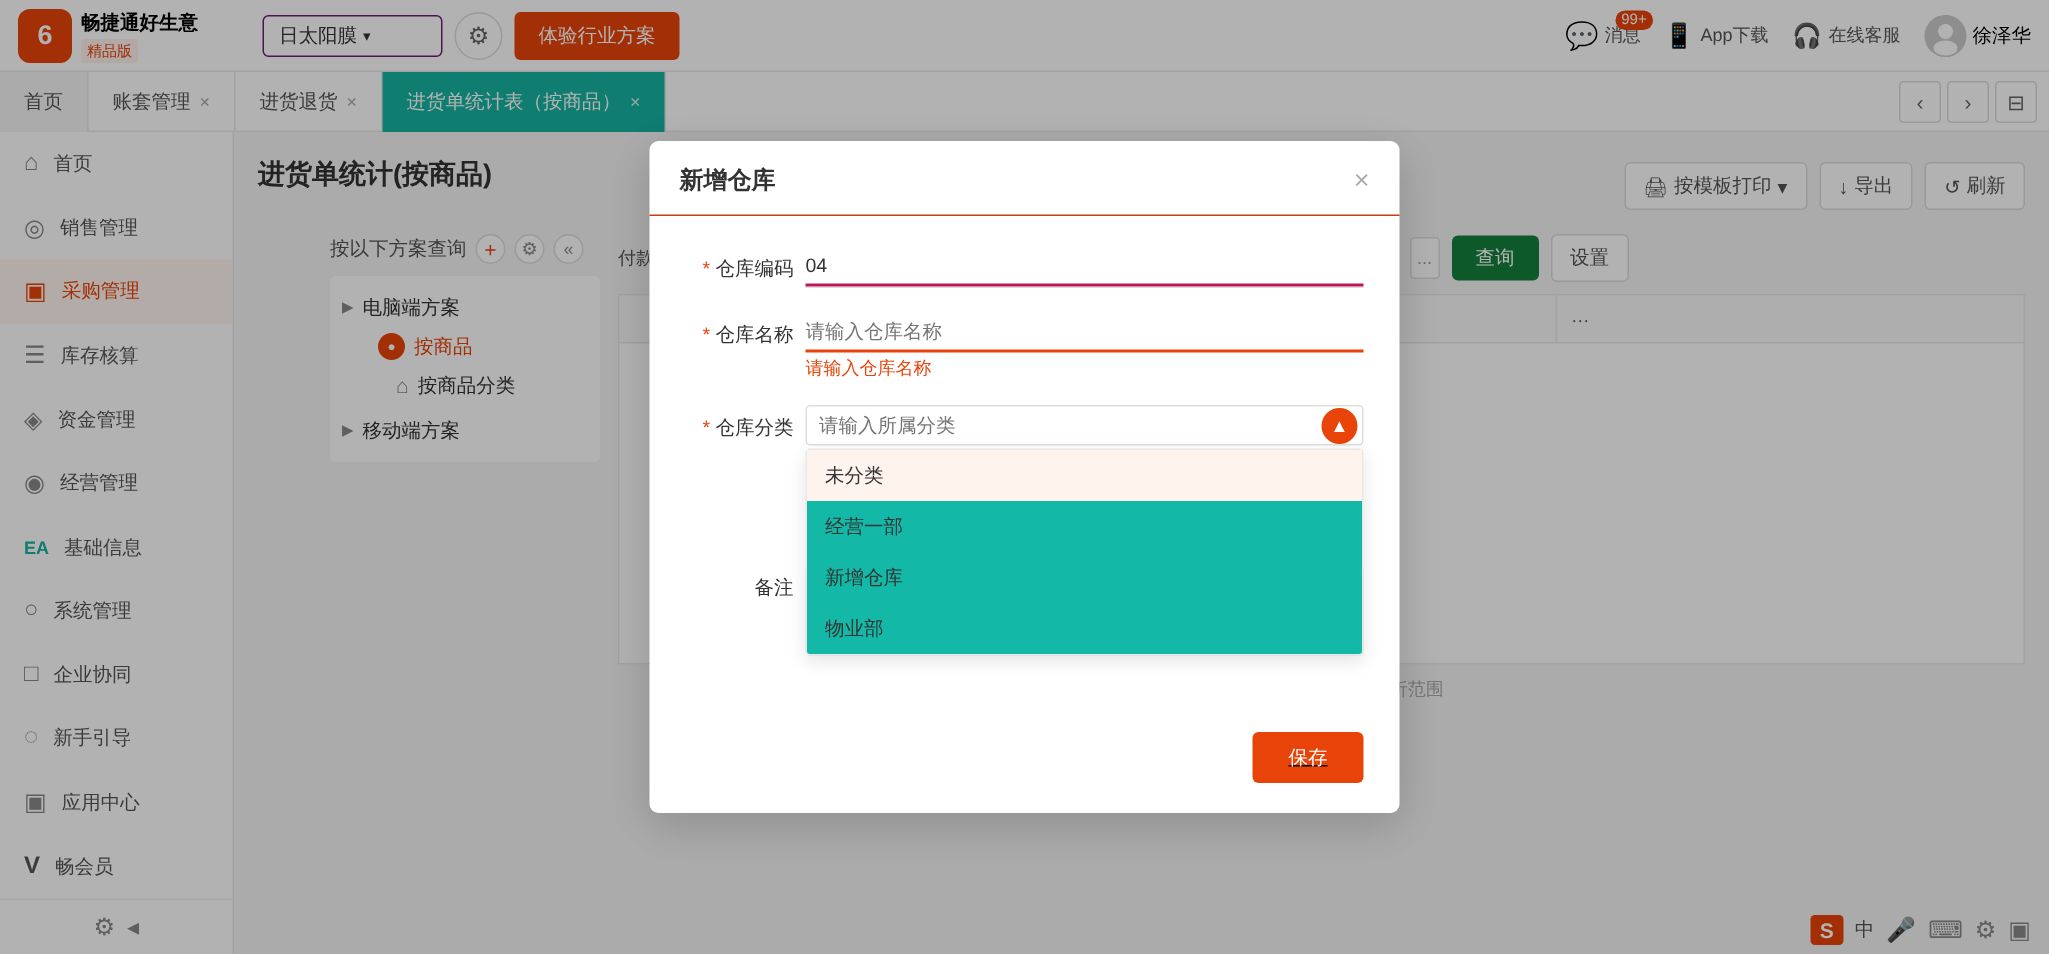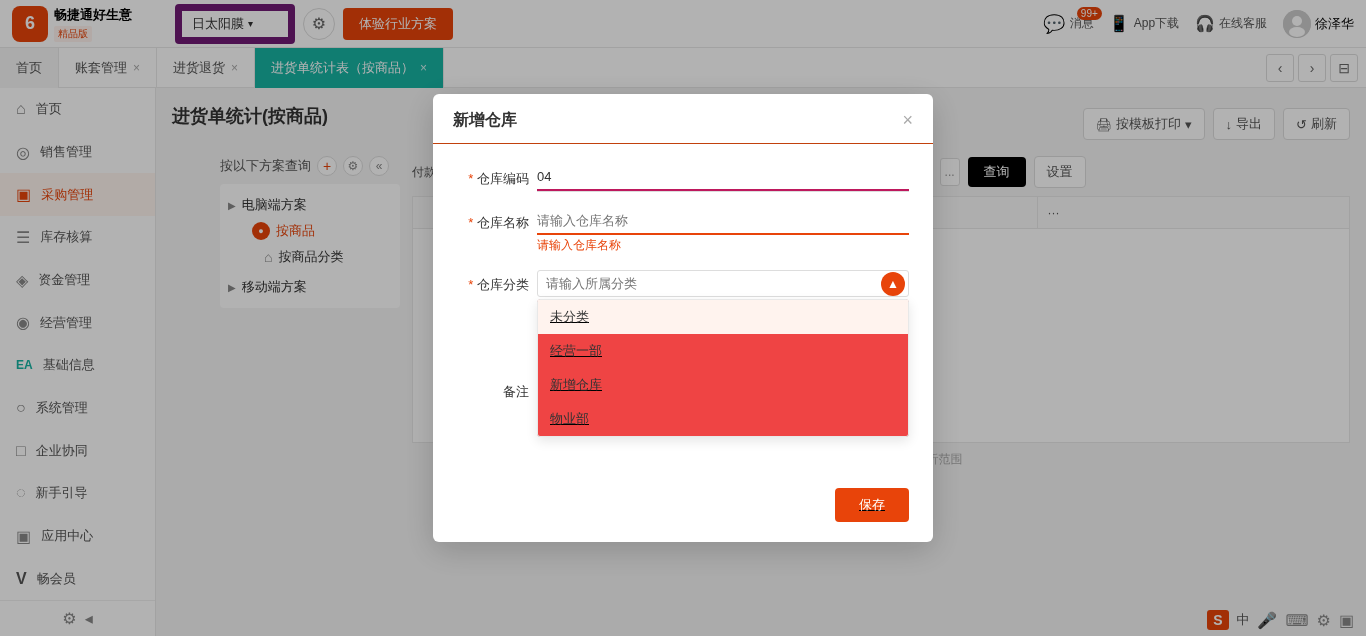--- a/index.html
+++ b/index.html
@@ -26,21 +26,21 @@
       width: 36px; height: 36px;
       background: #e8440a;
       border-radius: 8px;
       display: flex; align-items: center; justify-content: center;
       color: #fff; font-size: 18px; font-weight: bold;
     }
     .logo-badge { font-size: 10px; color: #e8440a; background: #fff3ee; padding: 1px 4px; border-radius: 2px; margin-top: 2px; display: inline-block; }
 
     .store-selector {
       display: flex; align-items: center; gap: 4px;
-      border: 7px solid #701a75; border-radius: 4px;
+      border: 1px solid #701a75; border-radius: 4px;
       padding: 4px 10px; cursor: pointer; background: #fff;
       min-width: 120px;
     }
     .store-selector span { color: #333; }
     .chevron-down { color: #999; font-size: 10px; }
 
     .gear-btn {
       width: 32px; height: 32px; border-radius: 50%;
       border: 1px solid #ddd; background: #fff;
       display: flex; align-items: center; justify-content: center;
@@ -110,21 +110,21 @@
     .sidebar-icon { font-size: 16px; color: #888; }
     .sidebar-bottom { margin-top: auto; padding: 8px; display: flex; gap: 8px; align-items: center; justify-content: center; border-top: 1px solid #f0f0f0; }
     .sidebar-bottom-btn { color: #888; cursor: pointer; font-size: 16px; }
 
     
     .content-area {
       flex: 1; padding: 16px; overflow: auto; position: relative; background: #f5f5f5;
     }
     .page-title { font-size: 18px; font-weight: 600; color: #333; margin-bottom: 16px; }
     .toolbar-right { margin-left: auto; display: flex; gap: 8px; align-items: center; }
-    .btn-orange { background: #000000; color: #fff; border: none; padding: 6px 16px; border-radius: 4px; cursor: pointer; font-size: 13px; }
+    .btn-orange { background: #15803d; color: #fff; border: none; padding: 6px 16px; border-radius: 4px; cursor: pointer; font-size: 13px; }
     .btn-outline { background: #fff; color: #555; border: 1px solid #ddd; padding: 6px 12px; border-radius: 4px; cursor: pointer; font-size: 13px; display: flex; align-items: center; gap: 4px; }
     .scheme-tree-item { display: flex; align-items: center; gap: 6px; padding: 4px 0; cursor: pointer; color: #333; }
     .scheme-tree-item.active { color: #e8440a; }
     .tree-arrow { color: #888; font-size: 10px; }
     .tree-icon-circle { width: 18px; height: 18px; border-radius: 50%; background: #e8440a; color: #fff; font-size: 10px; display: flex; align-items: center; justify-content: center; }
     .sub-item { padding-left: 24px; }
     .query-input { border: 1px solid #ddd; border-radius: 3px; padding: 4px 8px; font-size: 12px; height: 28px; }
     .query-select { border: 1px solid #ddd; border-radius: 3px; padding: 4px 8px; font-size: 12px; height: 28px; min-width: 120px; background: #fff; }
 
     
@@ -177,25 +177,24 @@
       font-size: 13px; outline: none; color: #999; background: #fff; cursor: pointer;
     }
     .select-arrow-btn {
       position: absolute; right: 4px; top: 50%; transform: translateY(-50%);
       width: 24px; height: 24px; background: #e8440a; border-radius: 50%;
       display: flex; align-items: center; justify-content: center;
       color: #fff; font-size: 12px; cursor: pointer;
     }
     .dropdown-list {
       position: absolute; top: 100%; left: 0; right: 0;
-      background: #ef4444; border: 1px solid #e8e8e8;
+      background: #14b8a6; border: 1px solid #e8e8e8;
       border-radius: 3px; z-index: 200;
       box-shadow: 0 4px 12px rgba(0,0,0,0.1);
       margin-top: 2px;
-      text-decoration: underline;
     }
     .dropdown-item {
       padding: 8px 12px; cursor: pointer; font-size: 13px; color: #333;
     }
     .dropdown-item.selected { background: #fff3ee; color: #333; }
     .modal-footer { padding: 12px 24px 20px; display: flex; justify-content: flex-end; gap: 10px; text-decoration: underline; }
     .btn-save { background: #e8440a; color: #fff; border: none; padding: 8px 24px; border-radius: 4px; cursor: pointer; font-size: 13px; }
 
     .textarea-input {
       width: 100%; border: 1px solid #ddd; border-radius: 3px; padding: 5px 8px;

